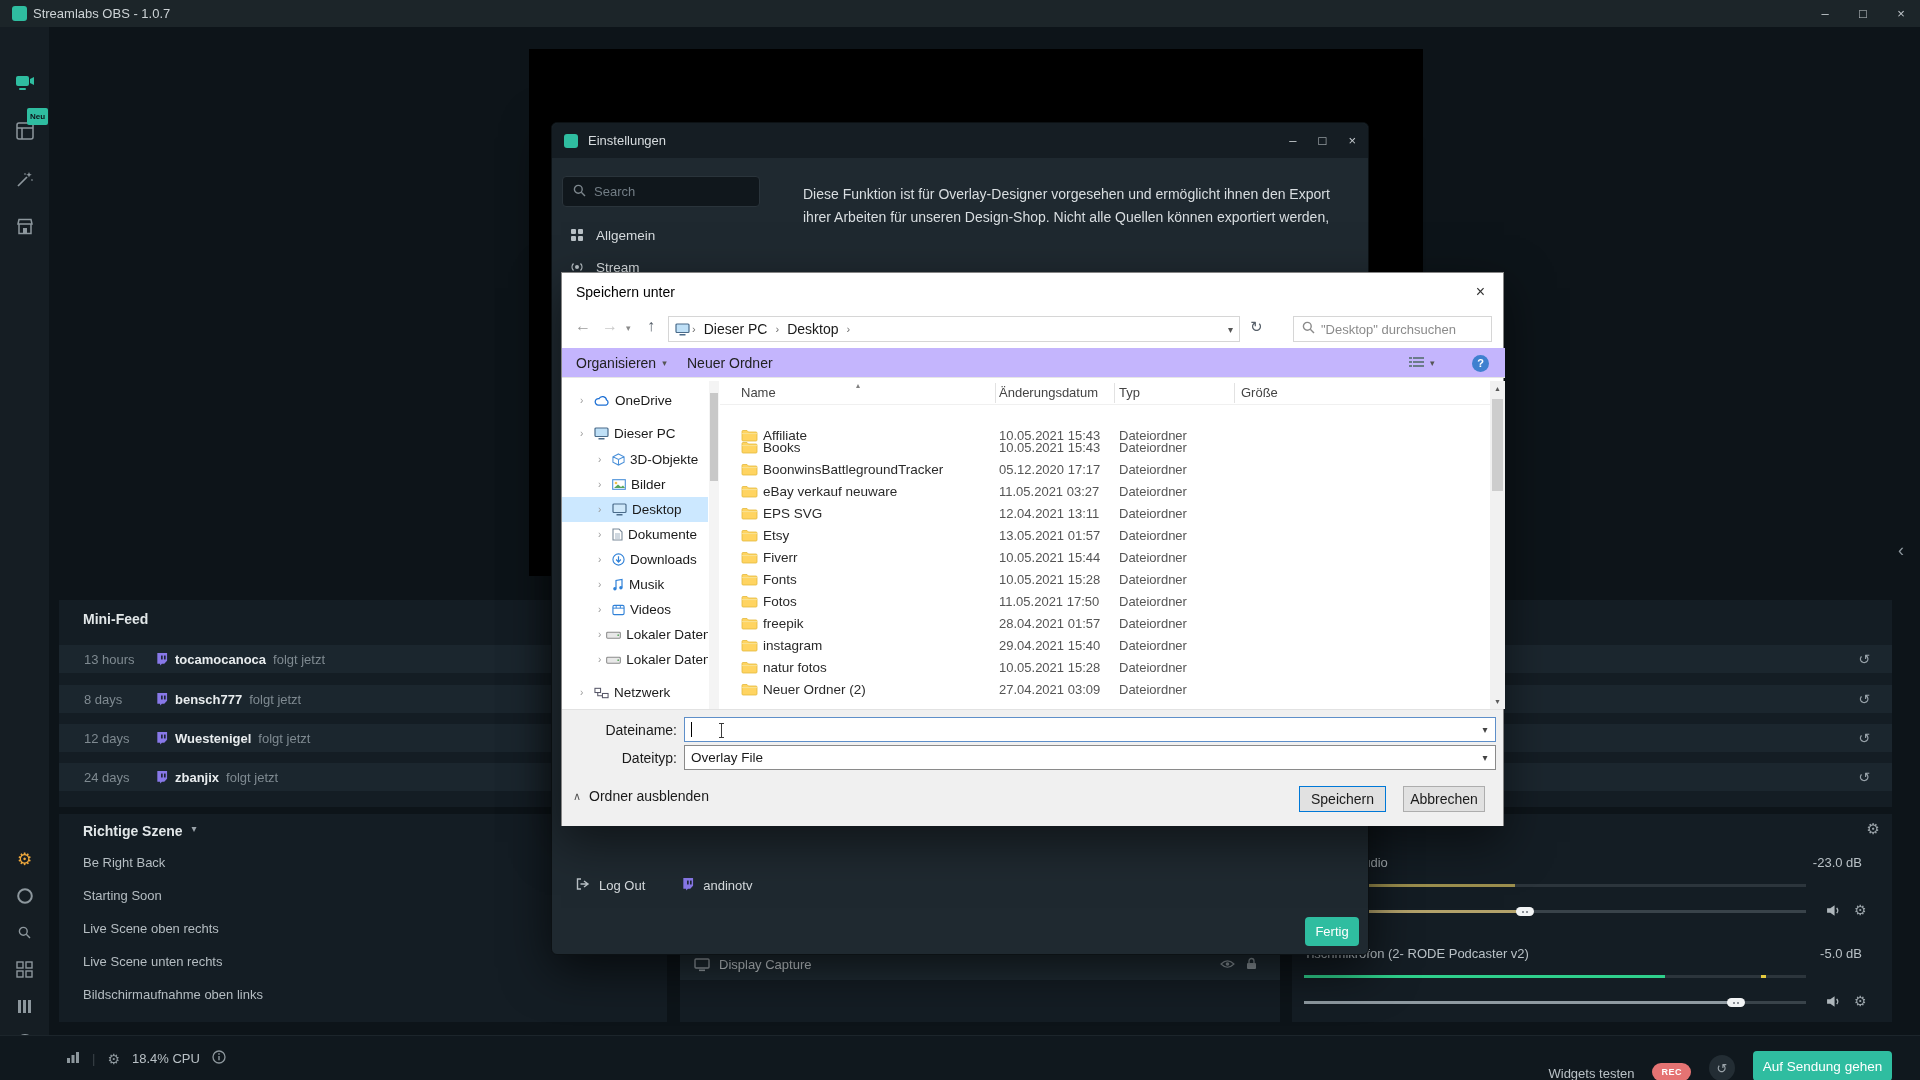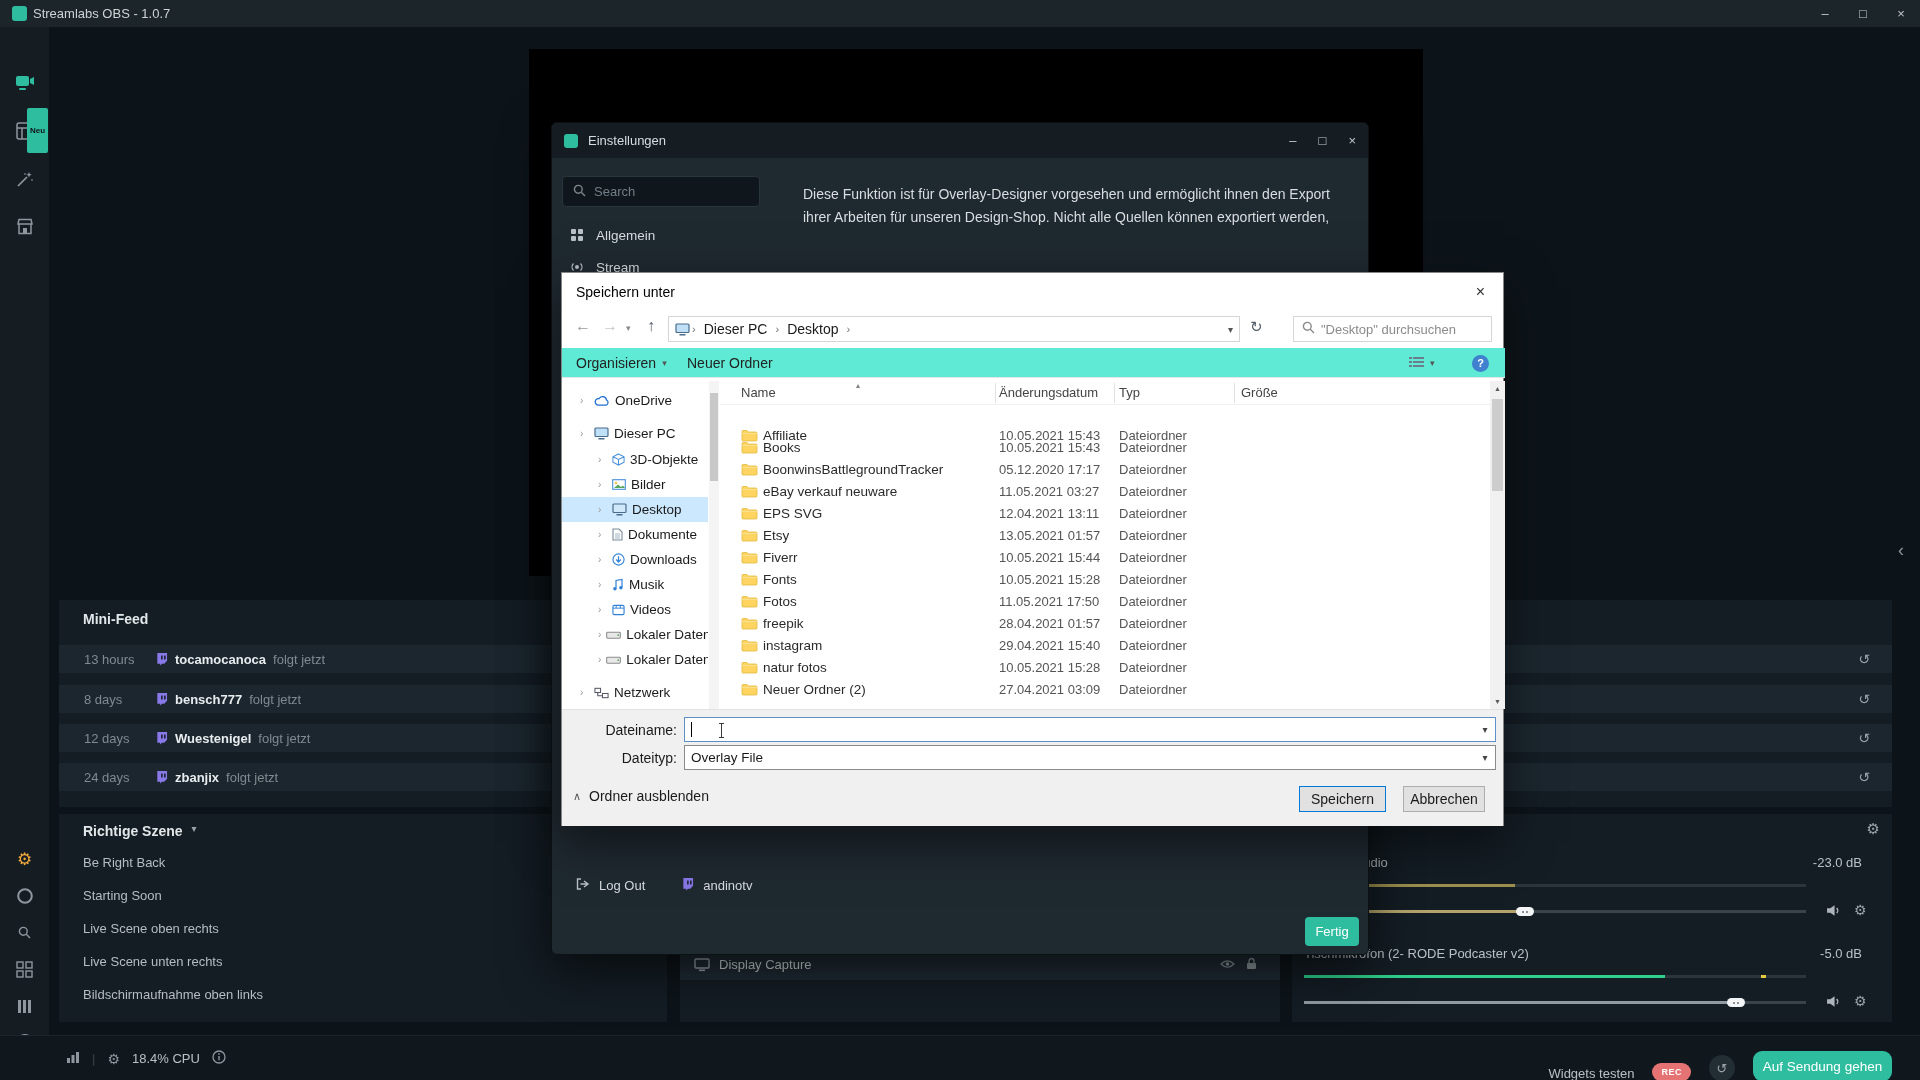--- a/index.html
+++ b/index.html
@@ -11,21 +11,21 @@
   
   .titlebar{position:absolute;left:0;top:0;width:1920px;height:27px;background:#1c2529;display:flex;align-items:center;padding-left:12px;gap:6px;z-index:30}
   .tb-logo{width:15px;height:15px;border-radius:3px;background:#2fbda0;display:inline-block}
   .tb-title{font-size:13px;color:#cdd3d6}
   .tb-controls{margin-left:auto;display:flex;height:27px}
   .tb-wbtn{width:38px;height:27px;display:flex;align-items:center;justify-content:center;color:#c2c8cc;font-size:13px;cursor:default}
 
   
   .rail{position:absolute;left:0;top:27px;width:49px;height:1008px;background:#151d23;z-index:20}
   .rail-ic{position:absolute;left:0;width:49px;display:flex;justify-content:center;align-items:center;height:22px}
-  .rail-badge{position:absolute;left:27px;top:81px;background:#2fbda0;color:#0d1419;font-size:8px;font-weight:bold;padding:18px 3px;border-radius:2px;z-index:2}
+  .rail-badge{position:absolute;left:27px;top:81px;background:#2fbda0;color:#0d1419;font-size:8px;font-weight:bold;padding:4px 3px;border-radius:2px;z-index:2}
   .glyph{font-size:16px;line-height:1}
 
   
   .preview{position:absolute;left:529px;top:49px;width:894px;height:527px;background:#000;z-index:1}
   .collapse{position:absolute;left:1898px;top:540px;font-size:18px;color:#8d979d;z-index:2}
 
   
   .dock{position:absolute;background:#141d24;z-index:5}
   .dock-title{font-weight:bold;font-size:14px;color:#e2e7e9}
   .minifeed{left:59px;top:600px;width:1833px;height:207px}
@@ -63,21 +63,21 @@
 
   
   .statusbar{position:absolute;left:0;top:1035px;width:1920px;height:45px;background:#10181e;border-top:1px solid #1c252b;z-index:25}
   .sb-left{position:absolute;left:66px;top:0;height:45px;display:flex;align-items:center;gap:12px;font-size:13px;color:#b9c1c6}
   .sb-sep{color:#3a4248}
   .sb-gear{color:#8d979d;font-size:14px;line-height:1}
   .sb-right{position:absolute;right:28px;top:0;height:45px;display:flex;align-items:flex-end;gap:18px}
   .sb-widgets{font-size:13px;color:#b9c1c6}
   .rec-pill{background:#e57373;color:#fff;font-size:9px;font-weight:bold;letter-spacing:.5px;padding:4px 9px;border-radius:9px}
   .sb-restart{width:26px;height:26px;border-radius:50%;background:#232d34;display:flex;align-items:center;justify-content:center;color:#9aa3a9;font-size:13px}
-  .golive{width:139px;height:30px;background:#2fbda0;border-radius:9px;color:#fff;font-size:13.5px;display:flex;align-items:center;justify-content:center}
+  .golive{width:139px;height:30px;background:#2fbda0;border-radius:4px;color:#fff;font-size:13.5px;display:flex;align-items:center;justify-content:center}
 
   
   .sdlg{position:absolute;left:551px;top:122px;width:818px;height:833px;background:#1f2930;border:1px solid #0c1114;border-radius:6px;box-shadow:0 14px 48px rgba(0,0,0,.65);z-index:40}
   .s-head{height:35px;background:#151d23;border-radius:6px 6px 0 0;display:flex;align-items:center;padding:0 12px;gap:10px}
   .s-logo{width:14px;height:14px;border-radius:3px;background:#2fbda0}
   .s-title{font-size:13px;color:#d7dcdf}
   .s-controls{margin-left:auto;display:flex;gap:22px;color:#c3c9cd;font-size:13px}
   .s-search{position:absolute;left:10px;top:53px;width:198px;height:31px;background:#10171c;border:1px solid #2a343b;border-radius:4px;display:flex;align-items:center;gap:8px;padding:0 10px;color:#727d85;font-size:13px}
   .s-menu-item{position:absolute;left:0;width:211px;height:32px;display:flex;align-items:center;gap:12px;padding-left:18px;color:#d6dbde;font-size:13.5px}
   .s-desc{position:absolute;left:251px;top:60px;font-size:14px;color:#d9dee1;line-height:23px}
@@ -91,21 +91,21 @@
   .w-title{height:37px;display:flex;align-items:center;padding-left:14px;font-size:14px;color:#000}
   .w-close{position:absolute;right:0;top:0;width:45px;height:37px;display:flex;align-items:center;justify-content:center;font-size:16px;color:#333}
   .w-nav{position:absolute;left:0;top:37px;width:943px;height:38px}
   .nv{position:absolute;top:8px;font-size:16px;line-height:1}
   .addr{position:absolute;left:106px;top:6px;width:572px;height:26px;border:1px solid #d6d6d6;background:#fff;display:flex;align-items:center;padding:0 6px;font-size:14px}
   .crumb{padding:0 6px;white-space:nowrap}
   .chev{color:#6d6d6d;font-size:11px;padding:0 2px}
   .addr-dd{margin-left:auto;color:#555;font-size:10px}
   .w-refresh{position:absolute;left:688px;top:9px;color:#57606a;font-size:15px;line-height:1}
   .w-search{position:absolute;left:731px;top:6px;width:199px;height:26px;border:1px solid #d6d6d6;display:flex;align-items:center;gap:6px;padding:0 8px;color:#8b8b8b;font-size:13px;white-space:nowrap;overflow:hidden}
-  .w-toolbar{position:absolute;left:0;top:75px;width:943px;height:30px;border-bottom:1px solid #e6e6e6;background:#5eead4}
+  .w-toolbar{position:absolute;left:0;top:75px;width:943px;height:30px;border-bottom:1px solid #e6e6e6;background:#c4b5fd}
   .tb-item{position:absolute;top:4px;display:flex;align-items:center;gap:6px;font-size:14px;color:#222;height:22px}
   .w-help{width:17px;height:17px;border-radius:50%;background:#3f80cf;color:#fff;font-size:11px;font-weight:bold;display:flex;align-items:center;justify-content:center}
   .fd-main{position:absolute;left:0;top:108px;width:943px;height:328px;background:#fff;overflow:hidden}
   .fd-nav{position:absolute;left:0;top:0;width:146px;height:328px;font-size:13.5px;overflow:hidden}
   .nav-row{position:absolute;left:0;width:146px;height:25px;display:flex;align-items:center;gap:5px;white-space:nowrap;overflow:hidden}
   .nav-row.sel{background:#cce8ff}
   .nav-caret{color:#9a9a9a;font-size:10px;width:9px}
   .fd-navsb{position:absolute;left:147px;top:0;width:10px;height:328px;background:#f4f4f4}
   .fd-navsb .thumb{position:absolute;left:1px;top:12px;width:8px;height:88px;background:#c8c8c8}
   .fd-list{position:absolute;left:158px;top:0;width:770px;height:328px}

